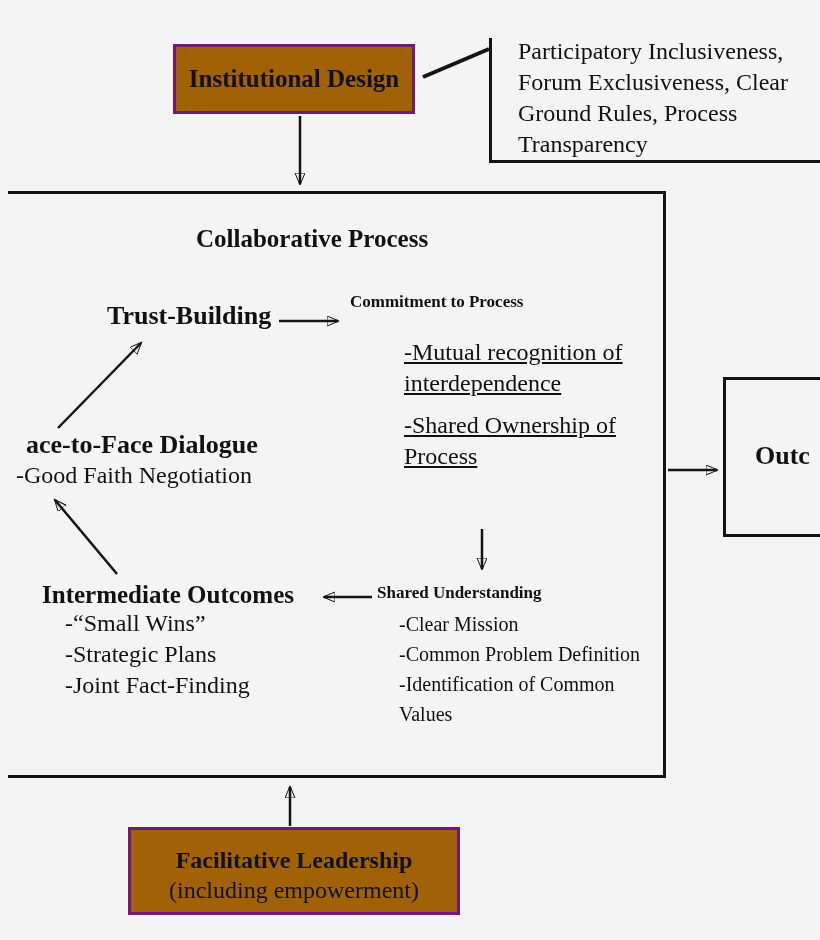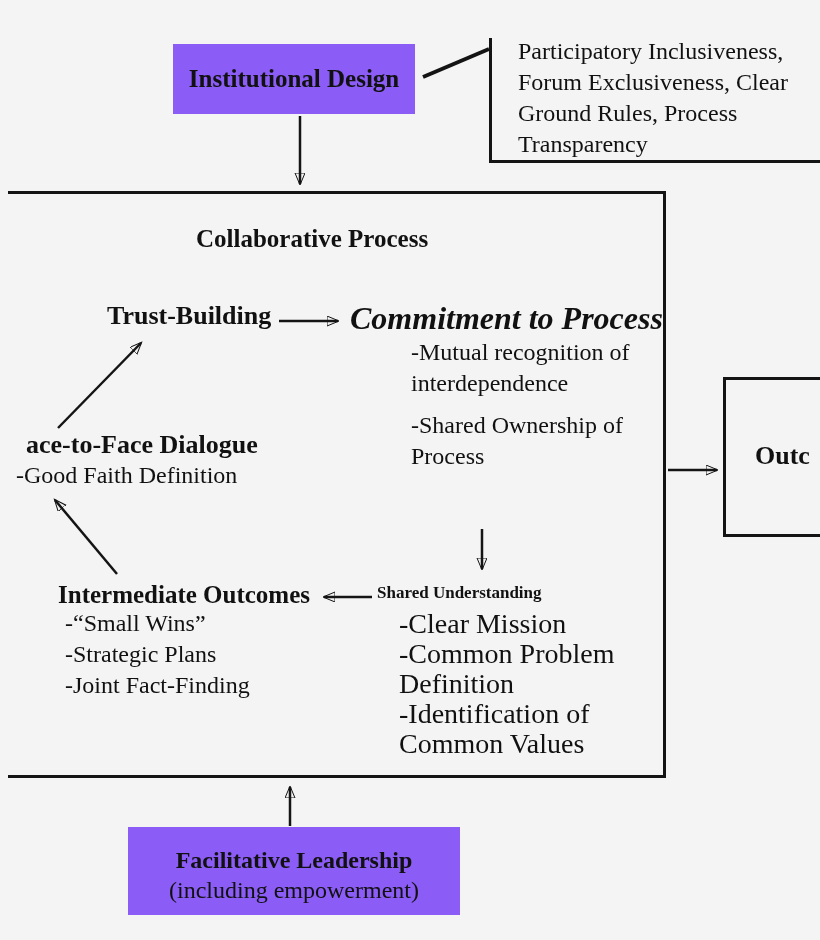--- a/index.html
+++ b/index.html
@@ -2,49 +2,49 @@
 <html><head>
 <meta charset="utf-8">
 <style>
   html,body{margin:0;padding:0;}
   body{
     width:820px;height:940px;position:relative;overflow:hidden;
     background:#f4f4f4;color:#111;
     font-family:"Liberation Serif","DejaVu Serif",serif;
   }
   .abs{position:absolute;}
-  .box{background:#8b5cf6;border:3px solid #8b5cf6;box-sizing:border-box;}
+  .box{background:#a16207;border:3px solid #701a75;box-sizing:border-box;}
   .bold{font-weight:bold;}
   svg.arrows{position:absolute;left:0;top:0;width:820px;height:940px;pointer-events:none;}
   svg.arrows path, svg.arrows line{stroke:#141414;fill:none;}
 
   #inst-box{left:173px;top:44px;width:242px;height:70px;display:flex;align-items:center;justify-content:center;}
   #inst-box .lbl{font-size:25px;}
   #notes-box{left:489px;top:38px;width:331px;height:125px;box-sizing:border-box;
              border-left:3px solid #141414;border-bottom:3px solid #141414;}
   #notes-text{left:518px;top:36px;width:302px;font-size:24px;line-height:31px;}
 
   #main-box{left:8px;top:191px;width:658px;height:587px;box-sizing:border-box;
             border-top:3px solid #141414;border-right:3px solid #141414;border-bottom:3px solid #141414;}
   #cp-title{left:196px;top:225px;width:245px;font-size:25px;}
 
   #trust{left:107px;top:301px;font-size:26px;}
-  #commit-h{left:350px;top:300px;font-size:32px;font-style:italic;}
+  #commit-h{left:350px;top:292px;font-size:17px;}
   #commit-items{left:399px;top:337px;width:270px;font-size:24px;line-height:31px;}
-  #commit-items p{margin:0 0 11px 12px;}
+  #commit-items p{margin:0 0 11px 5px;text-decoration:underline;}
 
   #f2f-h{left:6px;top:430px;font-size:26px;margin-left:20px;}
   #f2f-item{left:16px;top:462px;font-size:24px;}
 
-  #inter-h{left:42px;top:581px;font-size:25px;margin-left:16px;}
+  #inter-h{left:42px;top:581px;font-size:25px;}
   #inter-items{left:65px;top:608px;font-size:24px;line-height:30px;}
   #inter-items p{margin:0 0 1px 0;}
 
   #shared-h{left:377px;top:583px;font-size:17px;}
-  #shared-items{left:399px;top:609px;width:242px;font-size:28px;line-height:30px;}
+  #shared-items{left:399px;top:609px;width:242px;font-size:20px;line-height:30px;}
   #shared-items p{margin:0;}
 
   #outc-box{left:723px;top:377px;width:97px;height:160px;box-sizing:border-box;
             border:3px solid #141414;border-right:none;}
   #outc-lbl{left:755px;top:441px;font-size:26px;}
 
   #facil-box{left:128px;top:827px;width:332px;height:88px;display:flex;flex-direction:column;
              align-items:center;justify-content:center;line-height:30px;}
   #facil-box .t1{font-size:24px;font-weight:bold;margin-top:8px;}
   #facil-box .t2{font-size:24px;}
@@ -80,21 +80,21 @@
 
 <div id="trust" class="abs bold">Trust-Building</div>
 
 <div id="commit-h" class="abs bold">Commitment to Process</div>
 <div id="commit-items" class="abs">
   <p>-Mutual recognition of interdependence</p>
   <p>-Shared Ownership of Process</p>
 </div>
 
 <div id="f2f-h" class="abs bold">ace-to-Face Dialogue</div>
-<div id="f2f-item" class="abs">-Good Faith Definition</div>
+<div id="f2f-item" class="abs">-Good Faith Negotiation</div>
 
 <div id="inter-h" class="abs bold">Intermediate Outcomes</div>
 <div id="inter-items" class="abs">
   <p>-“Small Wins”</p>
   <p>-Strategic Plans</p>
   <p>-Joint Fact-Finding</p>
 </div>
 
 <div id="shared-h" class="abs bold">Shared Understanding</div>
 <div id="shared-items" class="abs">

